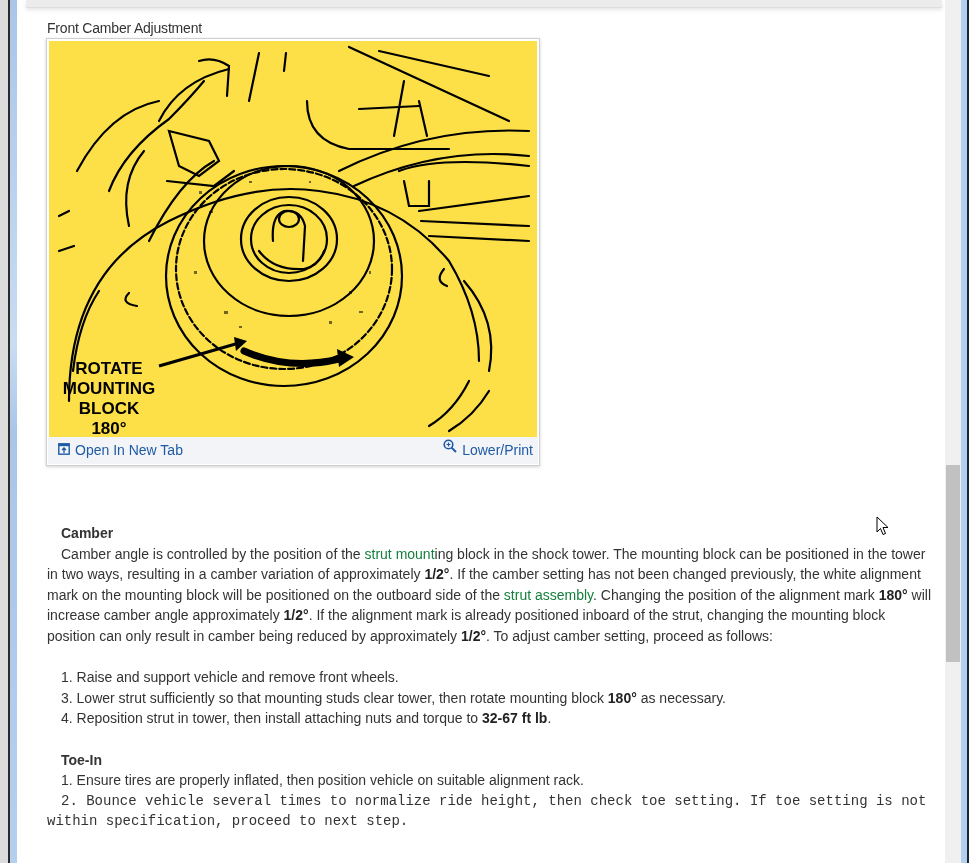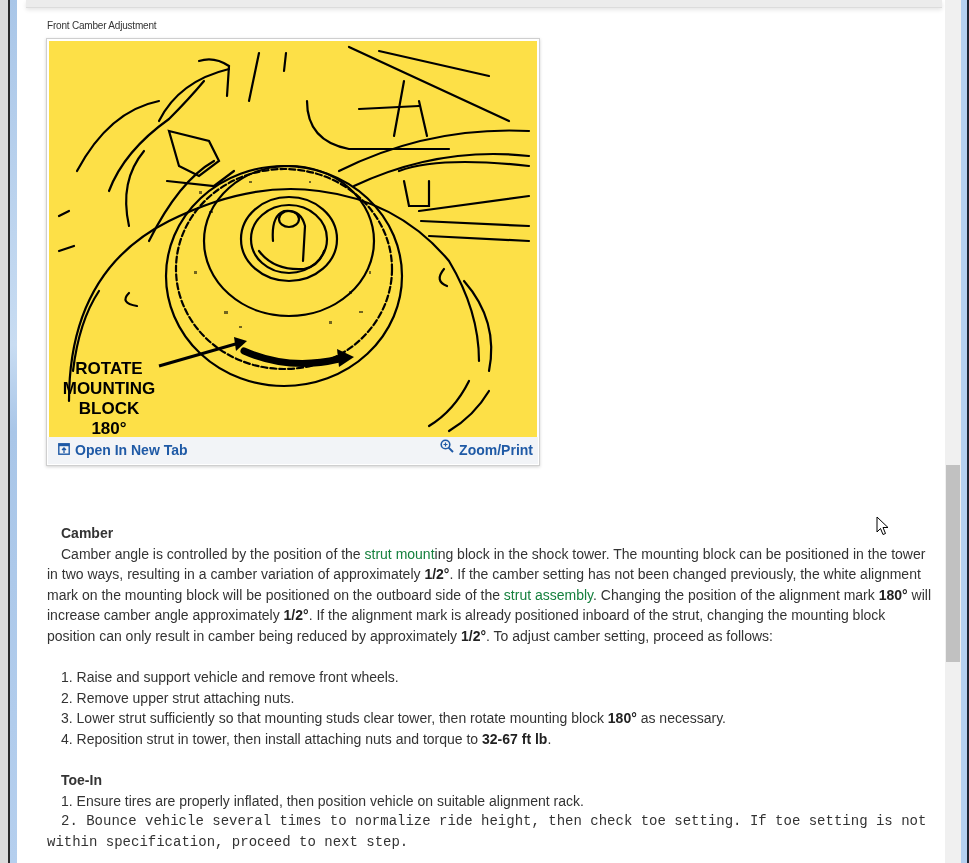--- a/index.html
+++ b/index.html
@@ -20,36 +20,36 @@
     background:#ececec; border-bottom:1px solid #dcdcdc;
     box-shadow: 0 2px 4px rgba(0,0,0,0.10);
   }
   
   .scroll-track { position:absolute; left:945px; top:0; width:17px; height:863px; background:#f0f0f0; }
   .scroll-thumb { position:absolute; left:946px; top:465px; width:14px; height:197px; background:#c1c1c1; }
   .frame-right-blue { position:absolute; left:961px; top:0; width:6px; height:863px; background:#b4d0f0; }
   .frame-right-dark { position:absolute; left:967px; top:0; width:2px; height:863px; background:#1d2533; }
 
   .figure-title {
-    position:absolute; left:47px; top:20px; font-size:10px; color:#333;
+    position:absolute; left:47px; top:20px; font-size:14px; color:#333;
     font-family: "Liberation Sans", sans-serif; letter-spacing:-0.2px;
   }
   .figure-box {
     position:absolute; left:46px; top:38px; width:492px; height:426px;
     border:1px solid #cfcfcf; background:#fff;
     box-shadow: 0 1px 3px rgba(0,0,0,0.18);
   }
   .figure-img { position:absolute; left:2px; top:2px; width:488px; height:396px; background:#fde047; overflow:hidden; }
   .figure-footer {
     position:absolute; left:1px; top:398px; width:490px; height:27px;
     background:#f2f4f7;
   }
   .fig-link {
     position:absolute; top:5px; font-size:14px; color:#1f5aa6; cursor:pointer;
-    display:flex; align-items:center; gap:5px;font-weight:bold;
+    display:flex; align-items:center; gap:5px;
   }
   .fig-link.left { left:10px; }
   .fig-link.right { right:5px; top:3px; }
   .icon { display:inline-block; }
 
   .section { position:absolute; left:47px; width:885px; font-size:14px; line-height:20.6px; color:#333; }
   .heading { font-weight:bold; color:#333; }
   .indent { padding-left:14px; }
   a.ref { color:#15803d; text-decoration:none; cursor:pointer; }
   b { font-weight:bold; color:#222; }
@@ -158,33 +158,32 @@
       <span>Open In New Tab</span>
     </span>
     <span class="fig-link right">
       <span class="icon" style="margin-top:-4px">
         <svg width="14" height="14" viewBox="0 0 14 14">
             <circle cx="5.5" cy="5.5" r="4.3" fill="none" stroke="#1f5aa6" stroke-width="1.6"></circle>
             <path d="M8.6 8.6 L13 13" stroke="#1f5aa6" stroke-width="2"></path>
             <path d="M3.5 5.5 H7.5 M5.5 3.5 V7.5" stroke="#1f5aa6" stroke-width="1.2"></path>
           </svg>
       </span>
-      <span style="margin-top:2px">Zoom/Print</span>
+      <span style="margin-top:2px">Lower/Print</span>
     </span>
   </div>
 </div>
 
 <div class="section" style="top:523px;">
   <div class="heading indent">Camber</div>
   <div style="text-indent:14px;">
     <span>Camber angle is controlled by the position of the </span><a class="ref">strut mount</a><span>ing block in the shock tower. The mounting block can be positioned in the tower in two ways, resulting in a camber variation of approximately </span><b>1/2°</b><span>. If the camber setting has not been changed previously, the white alignment mark on the mounting block will be positioned on the outboard side of the </span><a class="ref">strut assembly</a><span>. Changing the position of the alignment mark </span><b>180°</b><span> will increase camber angle approximately </span><b>1/2°</b><span>. If the alignment mark is already positioned inboard of the strut, changing the mounting block position can only result in camber being reduced by approximately </span><b>1/2°</b><span>. To adjust camber setting, proceed as follows:</span>
   </div>
   <div style="height:20.6px"></div>
   <div class="indent"><span>1. Raise and support vehicle and remove front wheels.</span></div>
-  <div class="indent"><span>2. Remove upper strut attaching nuts.</span></div>
   <div class="indent"><span>3. Lower strut sufficiently so that mounting studs clear tower, then rotate mounting block </span><b>180°</b><span> as necessary.</span></div>
   <div class="indent"><span>4. Reposition strut in tower, then install attaching nuts and torque to </span><b>32-67 ft lb</b><span>.</span></div>
   <div style="height:20.6px"></div>
   <div class="heading indent">Toe-In</div>
   <div style="text-indent:14px;"><span>1. Ensure tires are properly inflated, then position vehicle on suitable alignment rack.</span></div>
   <div style="text-indent:14px;font-family:Liberation Mono, monospace;"><span>2. Bounce vehicle several times to normalize ride height, then check toe setting. If toe setting is not within specification, proceed to next step.</span></div>
 </div>
 
 <div class="scroll-track"></div>
 <div class="scroll-thumb"></div>

